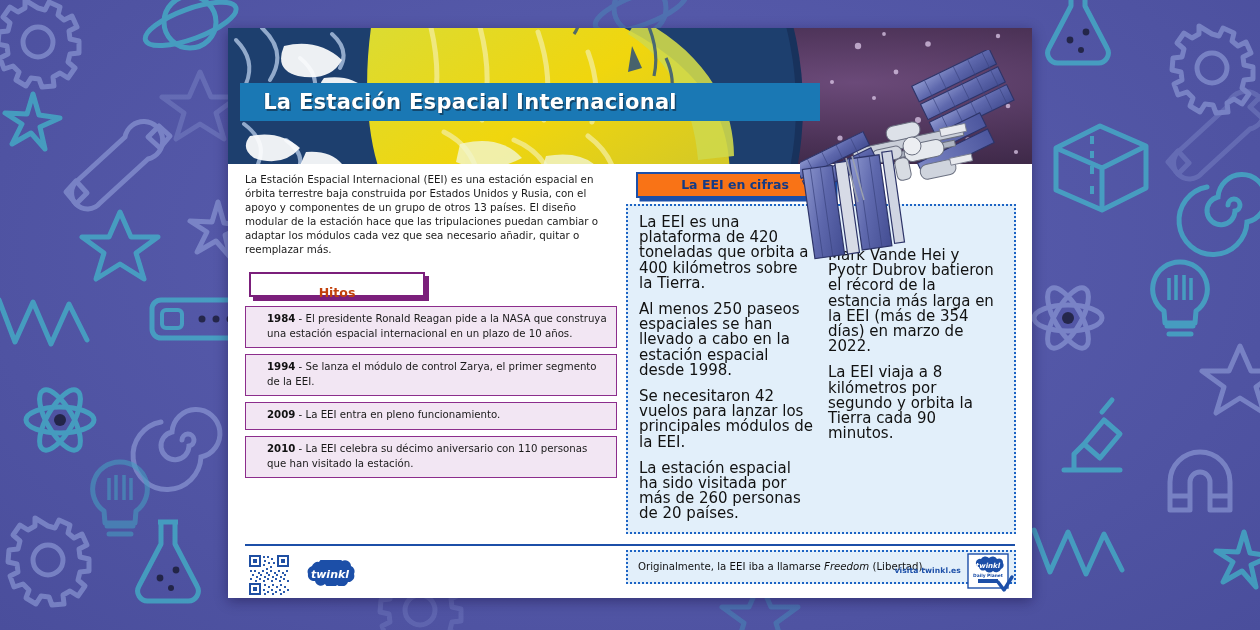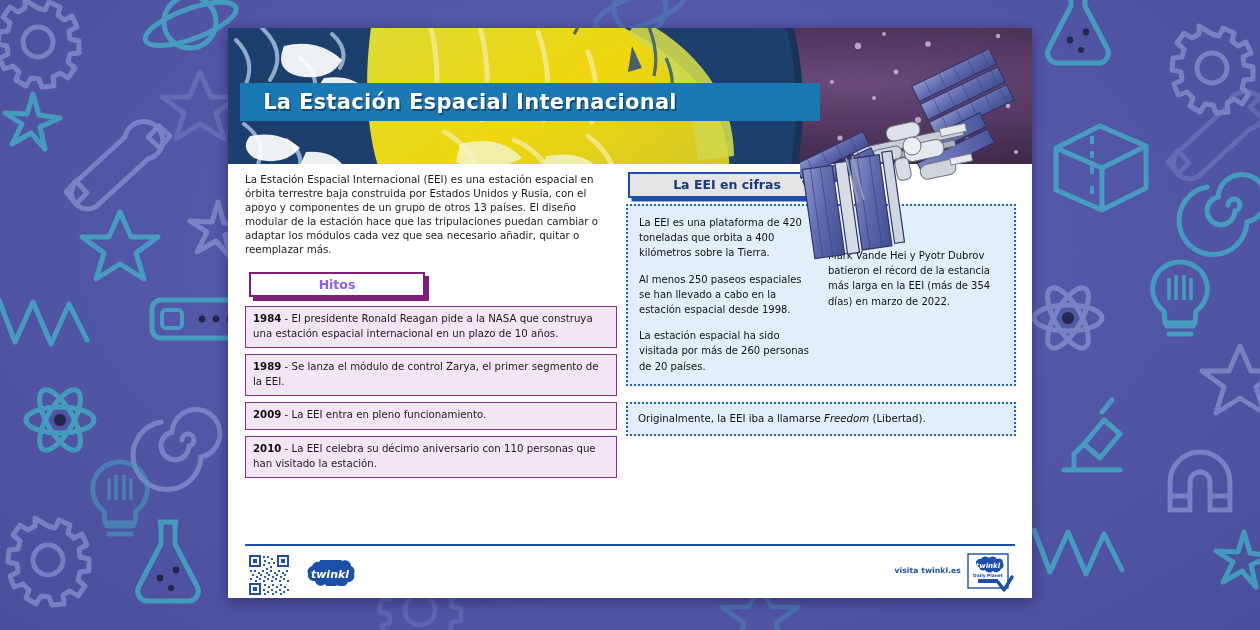--- a/index.html
+++ b/index.html
@@ -122,48 +122,49 @@
     background: #ffffff;
     border: 2px solid #7b1f7b;
     box-shadow: 4px 4px 0 #7b1f7b;
   }
   .tab-purple .tab-label {
     display: block;
     line-height: 21px;
     text-align: center;
     font-size: 12.5px;
     font-weight: bold;
-    color: #8b5cf6;
+    color: #c2410c;
+    margin-top: 8px;
   }
 
   .tab-blue {
     position: relative;
     display: block;
     width: 198px;
     height: 26px;
-    background: #e5e5e5;
+    background: #f97316;
     border: 2px solid #1c4fa8;
     box-shadow: 3.5px 3.5px 0 #1c4fa8;
-    margin-left: 2px;
+    margin-left: 10px;
   }
   .tab-blue .tab-label {
     display: block;
     line-height: 22px;
     text-align: center;
     font-size: 12.5px;
     font-weight: bold;
     color: #123a86;
   }
 
   
   .timeline { margin-top: 9px; }
   .tl-row {
     background: #f2e6f3;
     border: 1.6px solid #8c2d8c;
-    padding: 5px 7px 6px 7px;
+    padding: 5px 7px 6px 21px;
     margin-bottom: 6px;
     font-size: 10.2px;
     line-height: 14.6px;
     color: #1a1a1a;
   }
   .tl-row .yr {
     font-weight: bold;
     color: #111;
   }
 
@@ -173,21 +174,21 @@
     background: #e2effa;
     padding: 9px 11px 10px 11px;
     margin-top: 6px;
   }
   .panel-cols {
     display: flex;
     gap: 14px;
   }
   .panel-col { flex: 1; }
   .panel-col p {
-    font-size: 10px;
+    font-size: 15px;
     line-height: 15.2px;
     color: #111;
     margin-bottom: 11px;
   }
   .panel-col p:last-child { margin-bottom: 0; }
   .panel-col.shift { padding-top: 33px; }
 
   .dotted-panel.slim {
     padding: 7px 11px 8px 10px;
     margin-top: 7px;
@@ -439,45 +440,47 @@
 
       <div class="tab-purple">
         <span class="tab-label">Hitos</span>
       </div>
 
       <div class="timeline">
         <div class="tl-row">
           <span class="yr">1984</span><span> - El presidente Ronald Reagan pide a la NASA que construya una estación espacial internacional en un plazo de 10 años.</span>
         </div>
         <div class="tl-row">
-          <span class="yr">1989</span><span> - Se lanza el módulo de control Zarya, el primer segmento de la EEI.</span>
+          <span class="yr">1994</span><span> - Se lanza el módulo de control Zarya, el primer segmento de la EEI.</span>
         </div>
         <div class="tl-row">
           <span class="yr">2009</span><span> - La EEI entra en pleno funcionamiento.</span>
         </div>
         <div class="tl-row">
           <span class="yr">2010</span><span> - La EEI celebra su décimo aniversario con 110 personas que han visitado la estación.</span>
         </div>
       </div>
     </div>
 
     <div class="col-right">
       <div class="tab-blue">
         <span class="tab-label">La EEI en cifras</span>
       </div>
 
       <div class="dotted-panel">
         <div class="panel-cols">
           <div class="panel-col">
             <p>La EEI es una plataforma de 420 toneladas que orbita a 400 kilómetros sobre la Tierra.</p>
             <p>Al menos 250 paseos espaciales se han llevado a cabo en la estación espacial desde 1998.</p>
+            <p>Se necesitaron 42 vuelos para lanzar los principales módulos de la EEI.</p>
             <p>La estación espacial ha sido visitada por más de 260 personas de 20 países.</p>
           </div>
           <div class="panel-col shift">
             <p>Mark Vande Hei y Pyotr Dubrov batieron el récord de la estancia más larga en la EEI (más de 354 días) en marzo de 2022.</p>
+            <p>La EEI viaja a 8 kilómetros por segundo y orbita la Tierra cada 90 minutos.</p>
           </div>
         </div>
       </div>
 
       <div class="know-wrap">
         <div class="dotted-panel slim">
           <p><span>Originalmente, la EEI iba a llamarse </span><em>Freedom</em><span> (Libertad).</span></p>
         </div>
       </div>
     </div>

